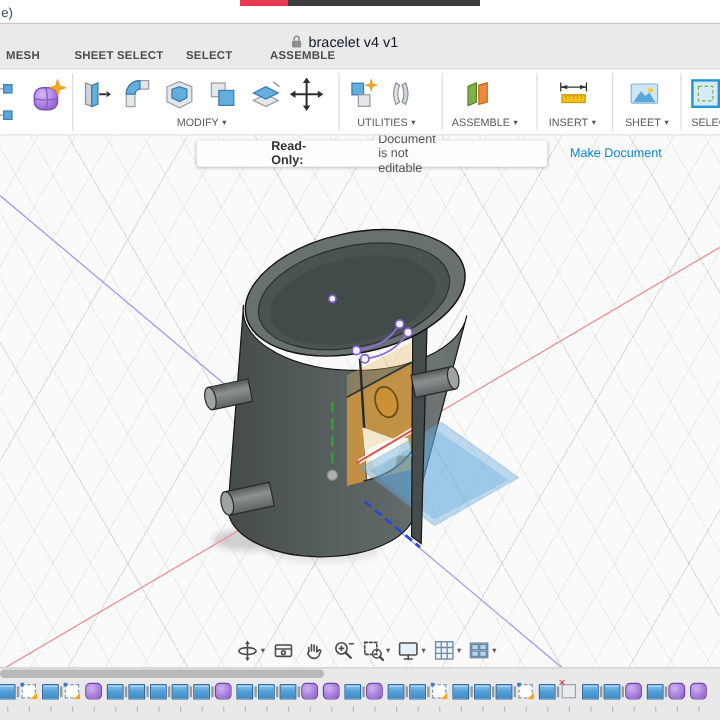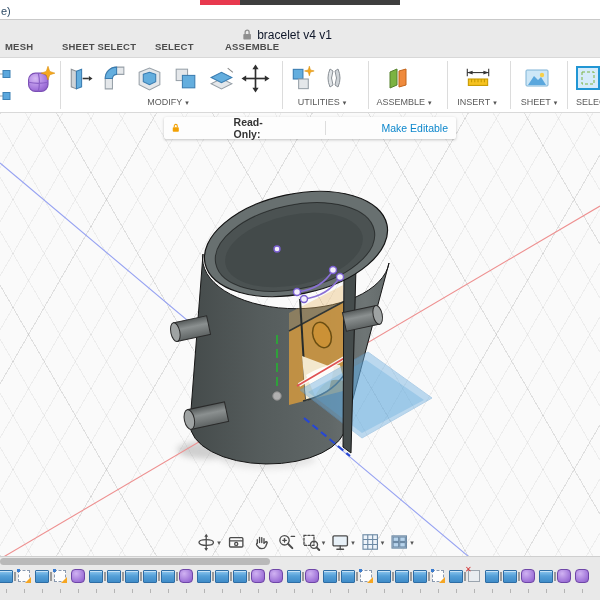--- a/index.html
+++ b/index.html
@@ -310,22 +310,23 @@
     <line x1="304" y1="305" x2="350" y2="343" stroke="#2747d4" stroke-width="2.2" stroke-dasharray="7 4"></line>
     <circle cx="277" cy="283" r="4.2" fill="#b0b0b0" stroke="#8a8a8a"></circle>
   </svg>
 
   <div class="readonly-banner">
     <svg width="12" height="14" viewBox="0 0 10 12">
       <path d="M3 5 V3.2 a2 2 0 0 1 4 0 V5" stroke="#f2a104" stroke-width="1.4" fill="none"></path>
       <rect x="1" y="5" width="8" height="6" rx="1" fill="#f2a104"></rect>
     </svg>
     <span class="ro-label">Read-Only:</span>
+    <span class="ro-msg">Document is not editable</span>
     <span class="ro-sep"></span>
-    <span class="ro-action">Make Editable</span>
+    <span class="ro-action">Make Document</span>
   </div>
 
   <div class="navbar">
     <div class="nav-item">
       <svg width="20" height="20" viewBox="0 0 18 18" stroke="#4c4c4c" fill="none" stroke-width="1.2" stroke-linecap="round">
         <ellipse cx="9" cy="9.5" rx="6.5" ry="2.6"></ellipse>
           <line x1="9" y1="3.5" x2="9" y2="15.5"></line>
         <polygon points="9,1.5 7.3,4.2 10.7,4.2" fill="#4c4c4c" stroke="none"></polygon>
         <polygon points="9,17 7.3,14.5 10.7,14.5" fill="#4c4c4c" stroke="none"></polygon>
       </svg>

